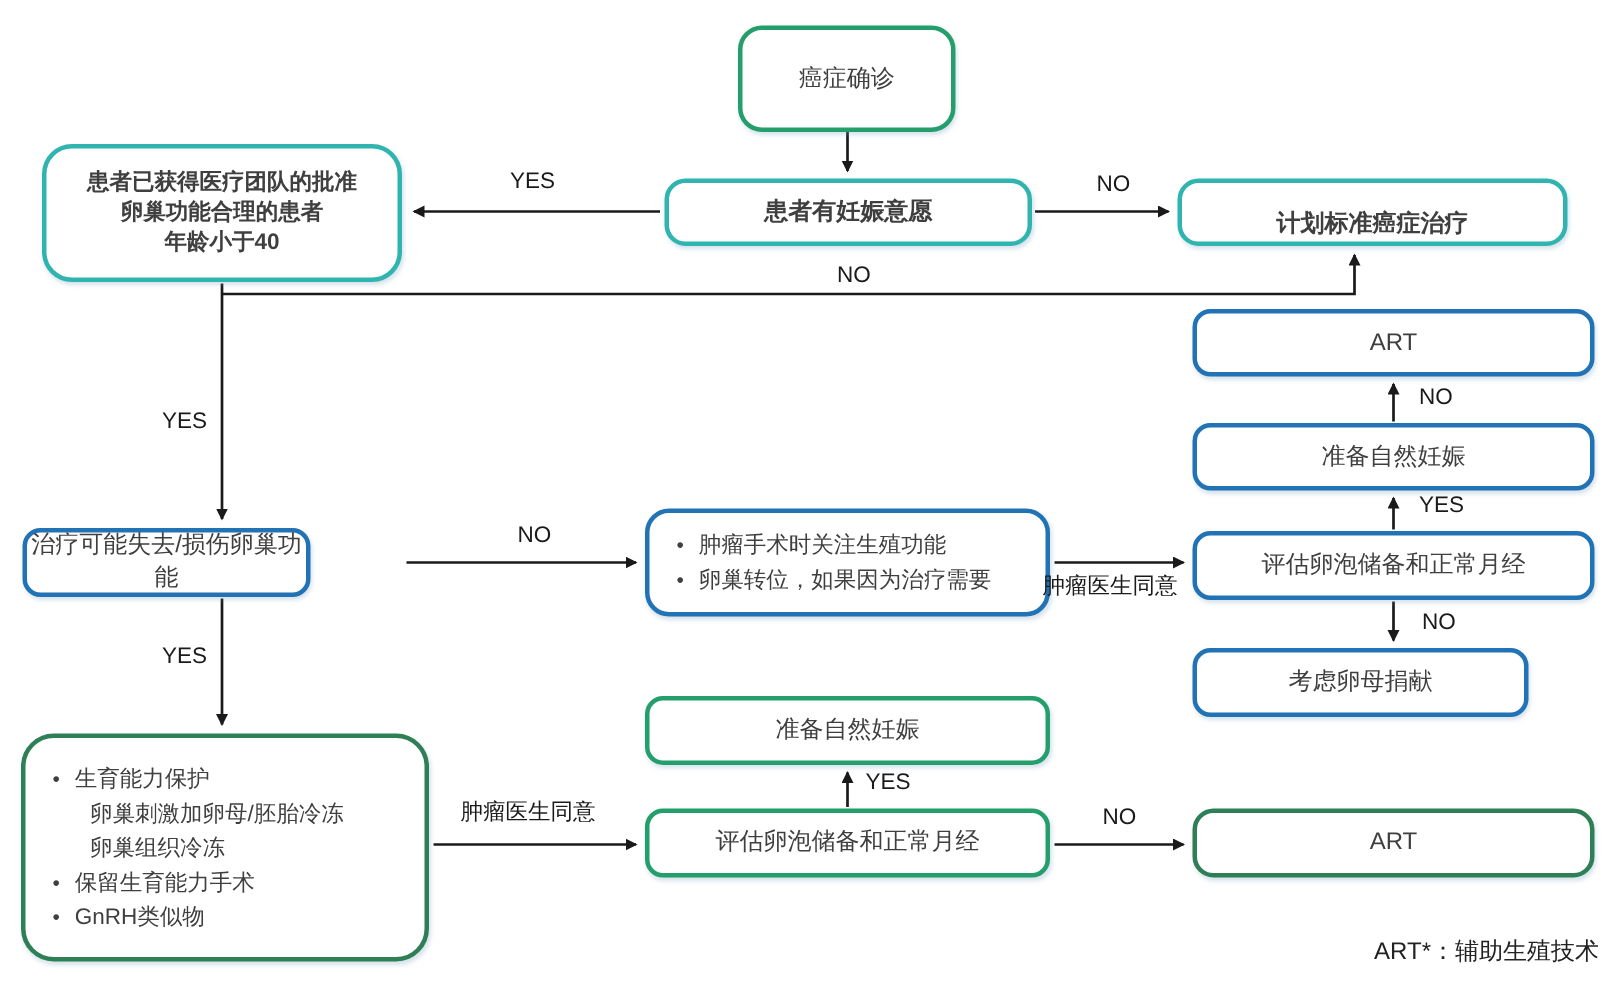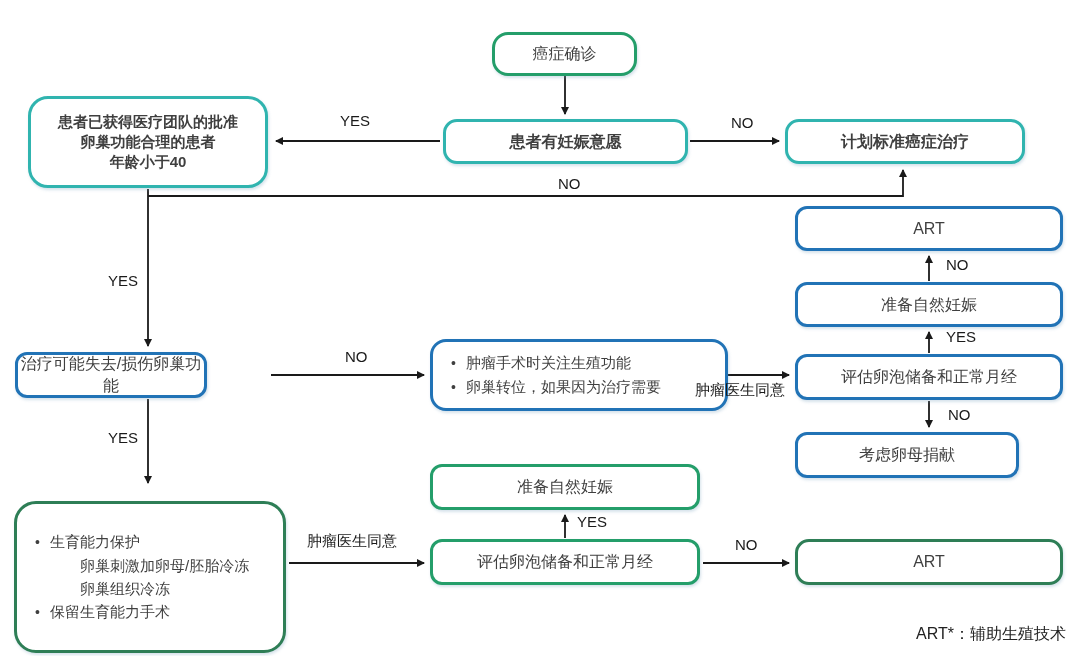--- a/index.html
+++ b/index.html
@@ -27,21 +27,21 @@
     line-height:1.35;
   }
   .node.teal{border:3px solid var(--teal);border-radius:14px;font-weight:bold;}
   .node.blue{border:3px solid var(--blue);border-radius:12px;}
   .node.green{border:3px solid var(--green);border-radius:14px;}
   .node.dkgreen{border:3px solid var(--dkgreen);border-radius:20px;}
   .node.multiline{flex-direction:column;font-size:15px;}
   .node.listbox{flex-direction:column;align-items:stretch;justify-content:center;text-align:left;font-size:15px;}
   .bullet-row{display:flex;align-items:baseline;padding-left:18px;line-height:23px;}
   .bullet-row::before{content:"\2022";margin-right:10px;font-size:14px;flex:0 0 auto;}
-  .sub-row{padding-left:63px;line-height:23px;}
+  .sub-row{padding-left:43px;line-height:23px;}
   .lbl{position:absolute;font-size:15px;color:var(--line);white-space:nowrap;}
   .footnote{position:absolute;right:14px;top:624px;font-size:16px;color:#222;}
 </style>
 </head>
 <body>
 
 <div class="canvas">
 
   <svg class="wires" width="1080" height="656" viewBox="0 0 1080 656">
     <defs>
@@ -60,35 +60,35 @@
       <line x1="703" y1="375" x2="789" y2="375" marker-end="url(#arw)"></line>
       <line x1="929" y1="353" x2="929" y2="332" marker-end="url(#arw)"></line>
       <line x1="929" y1="281" x2="929" y2="256" marker-end="url(#arw)"></line>
       <line x1="929" y1="401" x2="929" y2="427" marker-end="url(#arw)"></line>
       <line x1="289" y1="563" x2="424" y2="563" marker-end="url(#arw)"></line>
       <line x1="565" y1="538" x2="565" y2="515" marker-end="url(#arw)"></line>
       <line x1="703" y1="563" x2="789" y2="563" marker-end="url(#arw)"></line>
     </g>
   </svg>
 
-  <div class="node green" style="left:492px;top:32px;width:145px;height:44px;border-radius:16px;">
+  <div class="node green" style="left:492px;top:17px;width:145px;height:71px;border-radius:16px;">
     <span>癌症确诊</span>
   </div>
 
   <div class="node teal multiline" style="left:28px;top:96px;width:240px;height:92px;border-radius:20px;">
     <div>患者已获得医疗团队的批准</div>
     <div>卵巢功能合理的患者</div>
     <div>年龄小于40</div>
   </div>
 
   <div class="node teal" style="left:443px;top:119px;width:245px;height:45px;">
     <span>患者有妊娠意愿</span>
   </div>
 
-  <div class="node teal" style="left:785px;top:119px;width:240px;height:45px;">
+  <div class="node teal" style="left:785px;top:119px;width:260px;height:45px;align-items:flex-end;">
     <span>计划标准癌症治疗</span>
   </div>
 
   <div class="node blue" style="left:795px;top:206px;width:268px;height:45px;">
     <span>ART</span>
   </div>
 
   <div class="node blue" style="left:795px;top:282px;width:268px;height:45px;">
     <span>准备自然妊娠</span>
   </div>
@@ -98,37 +98,40 @@
   </div>
 
   <div class="node blue" style="left:795px;top:432px;width:224px;height:46px;">
     <span>考虑卵母捐献</span>
   </div>
 
   <div class="node blue" style="left:15px;top:352px;width:192px;height:46px;">
     <span>治疗可能失去/损伤卵巢功能</span>
   </div>
 
-  <div class="node blue listbox" style="left:430px;top:339px;width:298px;height:72px;border-radius:16px;">
+  <div class="node blue listbox" style="left:430px;top:339px;width:270px;height:72px;border-radius:16px;">
     <div class="bullet-row">
         <span>肿瘤手术时关注生殖功能</span>
       </div>
     <div class="bullet-row">
         <span>卵巢转位，如果因为治疗需要</span>
       </div>
   </div>
 
-  <div class="node dkgreen listbox" style="left:14px;top:489px;width:272px;height:152px;border-radius:22px;margin-top:12px;">
+  <div class="node dkgreen listbox" style="left:14px;top:489px;width:272px;height:152px;border-radius:22px;">
     <div class="bullet-row">
         <span>生育能力保护</span>
       </div>
     <div class="sub-row">卵巢刺激加卵母/胚胎冷冻</div>
     <div class="sub-row">卵巢组织冷冻</div>
     <div class="bullet-row">
         <span>保留生育能力手术</span>
+      </div>
+    <div class="bullet-row">
+        <span>GnRH类似物</span>
       </div>
   </div>
 
   <div class="node green" style="left:430px;top:464px;width:270px;height:46px;border-radius:12px;">
     <span>准备自然妊娠</span>
   </div>
 
   <div class="node green" style="left:430px;top:539px;width:270px;height:46px;border-radius:12px;">
     <span>评估卵泡储备和正常月经</span>
   </div>

